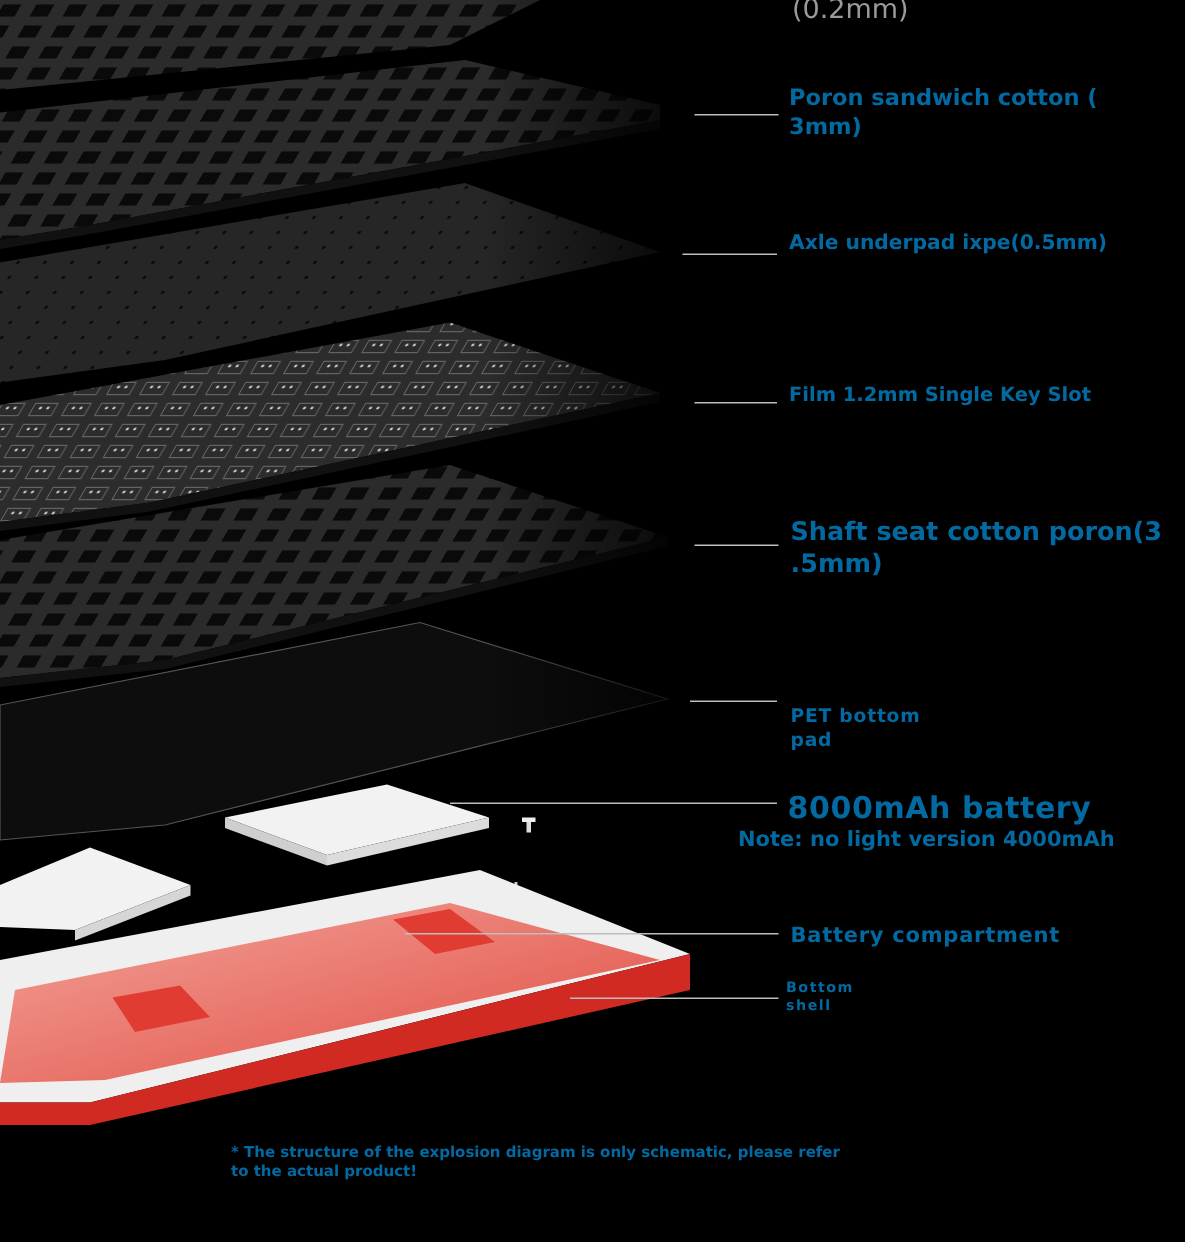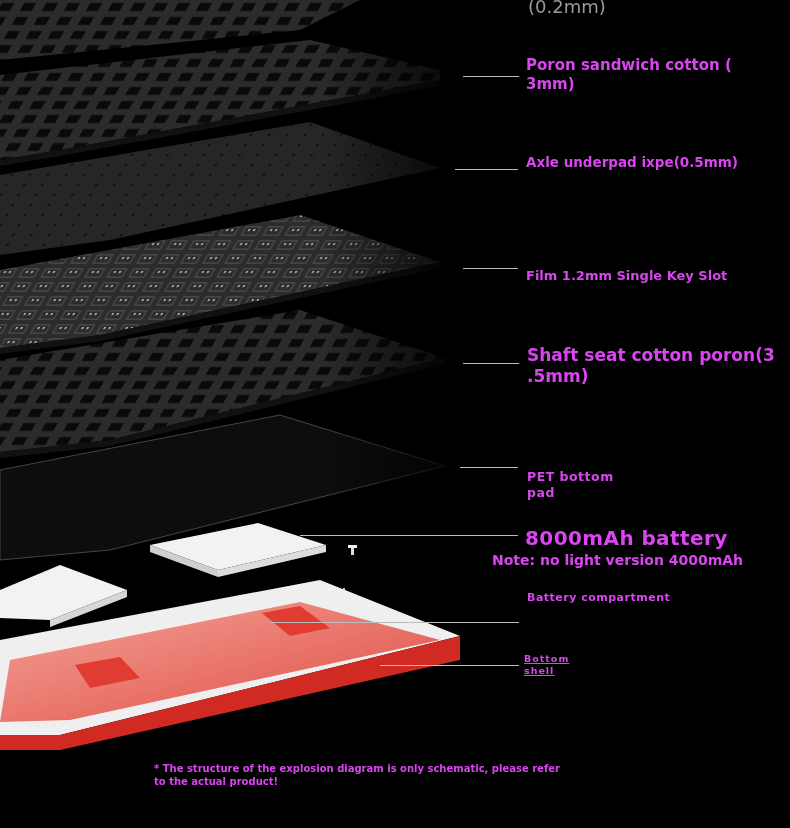--- a/index.html
+++ b/index.html
@@ -1,29 +1,29 @@
 <!DOCTYPE html>
 <html><head>
 <meta charset="utf-8">
 <style>
   html, body { margin:0; padding:0; background:#000; }
   body { width:790px; height:828px; position:relative; overflow:hidden; font-family:"DejaVu Sans", sans-serif; color:#f2f2f2; }
   .art { position:absolute; left:0; top:0; width:790px; height:828px; }
-  .label { position:absolute; font-weight:bold; color:#d946ef; line-height:1.25; white-space:pre-line; }
+  .label { position:absolute; font-weight:bold; color:#0369a1; line-height:1.25; white-space:pre-line; }
   .leader { position:absolute; height:1px; background:#bdbdbd; }
   .l-top { left:528px; top:-4px; font-size:18px; font-weight:normal; color:#9a9a9a; }
   .l-poron { left:526px; top:56px; font-size:15px; }
   .l-axle { left:526px; top:154px; font-size:13.5px; }
-  .l-film { left:526px; top:268px; font-size:13px;text-align:right; }
+  .l-film { left:526px; top:256px; font-size:13px;text-align:right; }
   .l-shaft { left:527px; top:345px; font-size:17px; }
   .l-pet { left:527px; top:469px; font-size:12.5px; letter-spacing:0.5px; }
   .l-batt { left:525px; top:526px; font-size:20px; letter-spacing:0.4px; }
   .l-note { left:492px; top:552px; font-size:14px; }
-  .l-comp { left:527px; top:591px; font-size:11px; letter-spacing:0.5px; }
-  .l-shell { left:524px; top:653px; font-size:9.5px; letter-spacing:1px;text-decoration:underline; }
+  .l-comp { left:527px; top:616px; font-size:14px; letter-spacing:0.5px; }
+  .l-shell { left:524px; top:653px; font-size:9.5px; letter-spacing:1px; }
   .l-foot { left:154px; top:763px; font-size:10px; }
 </style>
 </head>
 <body>
 
 <svg class="art" viewBox="0 0 790 828" xmlns="http://www.w3.org/2000/svg">
   <defs>
     <pattern id="holes" width="22" height="14" patternUnits="userSpaceOnUse" patternTransform="skewX(-30)">
       <rect width="22" height="14" fill="#2b2b2b"></rect>
       <rect x="4" y="3" width="12" height="8" fill="#0a0a0a"></rect>

